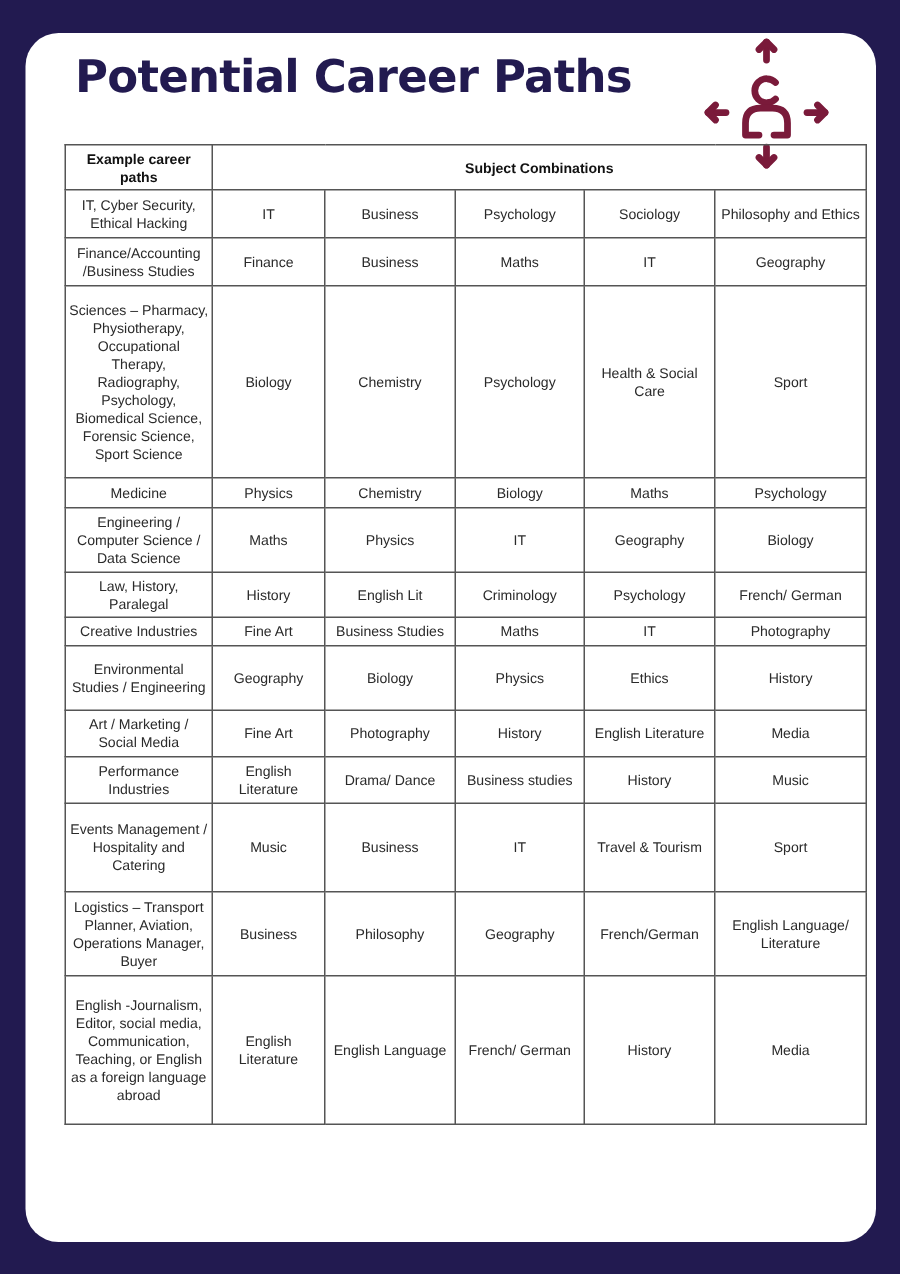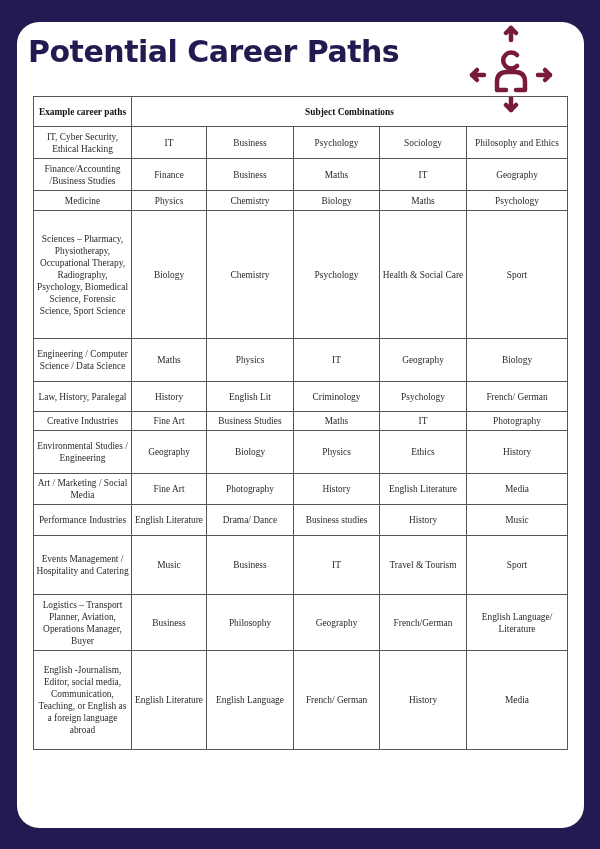--- a/index.html
+++ b/index.html
@@ -12,40 +12,40 @@
   }
   .card {
     position: absolute;
     left: 17px; top: 22px;
     width: 567px; height: 806px;
     background: #ffffff;
     border-radius: 22px;
   }
   .title {
     position: absolute;
-    left: 28px; top: 34px;
+    left: 50px; top: 34px;
     margin: 0;
     font-family: "DejaVu Sans", sans-serif;
     font-weight: bold;
     font-size: 30px;
     letter-spacing: -0.5px;
     color: #221a50;
   }
   .career-icon {
     position: absolute;
     left: 466px; top: 24px;
     width: 90px; height: 92px;
   }
   table.grid {
     position: absolute;
-    left: 33px; top: 96px;
+    left: 43px; top: 96px;
     width: 534px;
     border-collapse: collapse;
     table-layout: fixed;
-    font-family: Liberation Serif, serif;
+    font-family: Liberation Sans, sans-serif;
     font-size: 9.4px;
     color: #2a2a2a;
     border-radius: 23px;
   }
   table.grid td, table.grid th {
     border: 1px solid #555;
     text-align: center;
     vertical-align: middle;
     padding: 1px 2px;
     line-height: 12px;
@@ -106,35 +106,35 @@
         <td>Philosophy and Ethics</td>
       </tr>
       <tr style="height: 32px;">
         <td class="path">Finance/Accounting /Business Studies</td>
         <td>Finance</td>
         <td>Business</td>
         <td>Maths</td>
         <td>IT</td>
         <td>Geography</td>
       </tr>
+      <tr style="height: 128px;">
+        <td class="path">Sciences – Pharmacy, Physiotherapy, Occupational Therapy, Radiography, Psychology, Biomedical Science, Forensic Science, Sport Science</td>
+        <td>Biology</td>
+        <td>Chemistry</td>
+        <td>Psychology</td>
+        <td>Health &amp; Social Care</td>
+        <td>Sport</td>
+      </tr>
       <tr style="height: 20px;">
         <td class="path">Medicine</td>
         <td>Physics</td>
         <td>Chemistry</td>
         <td>Biology</td>
         <td>Maths</td>
         <td>Psychology</td>
-      </tr>
-      <tr style="height: 128px;">
-        <td class="path">Sciences – Pharmacy, Physiotherapy, Occupational Therapy, Radiography, Psychology, Biomedical Science, Forensic Science, Sport Science</td>
-        <td>Biology</td>
-        <td>Chemistry</td>
-        <td>Psychology</td>
-        <td>Health &amp; Social Care</td>
-        <td>Sport</td>
       </tr>
       <tr style="height: 43px; margin-left: 36px;">
         <td class="path">Engineering / Computer Science / Data Science</td>
         <td>Maths</td>
         <td>Physics</td>
         <td>IT</td>
         <td>Geography</td>
         <td>Biology</td>
       </tr>
       <tr style="height: 30px;">

